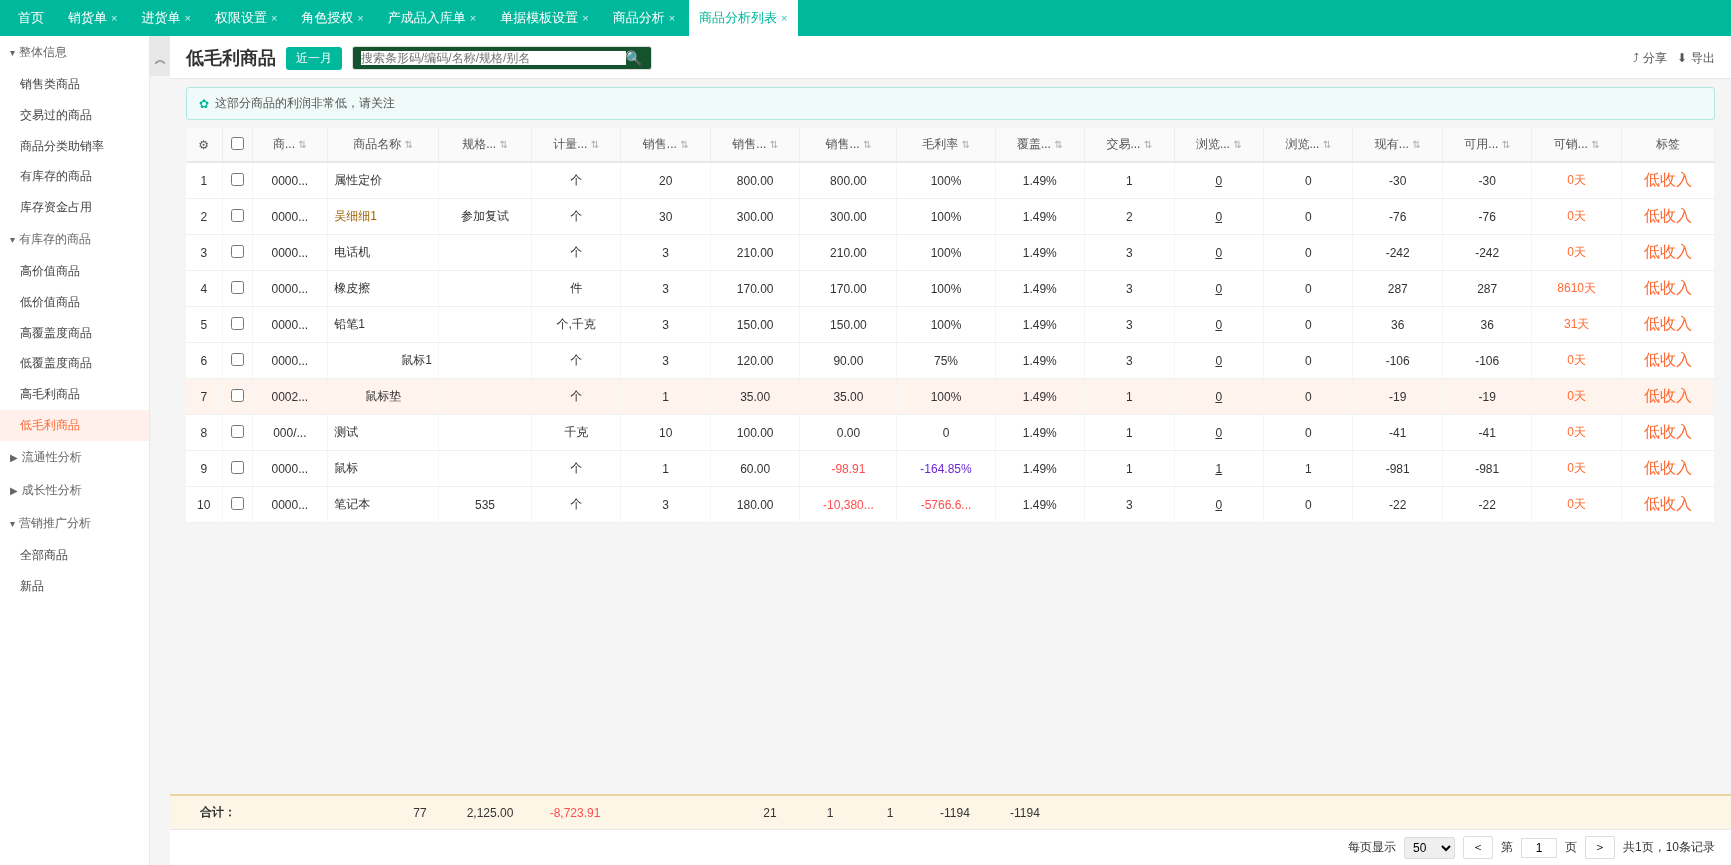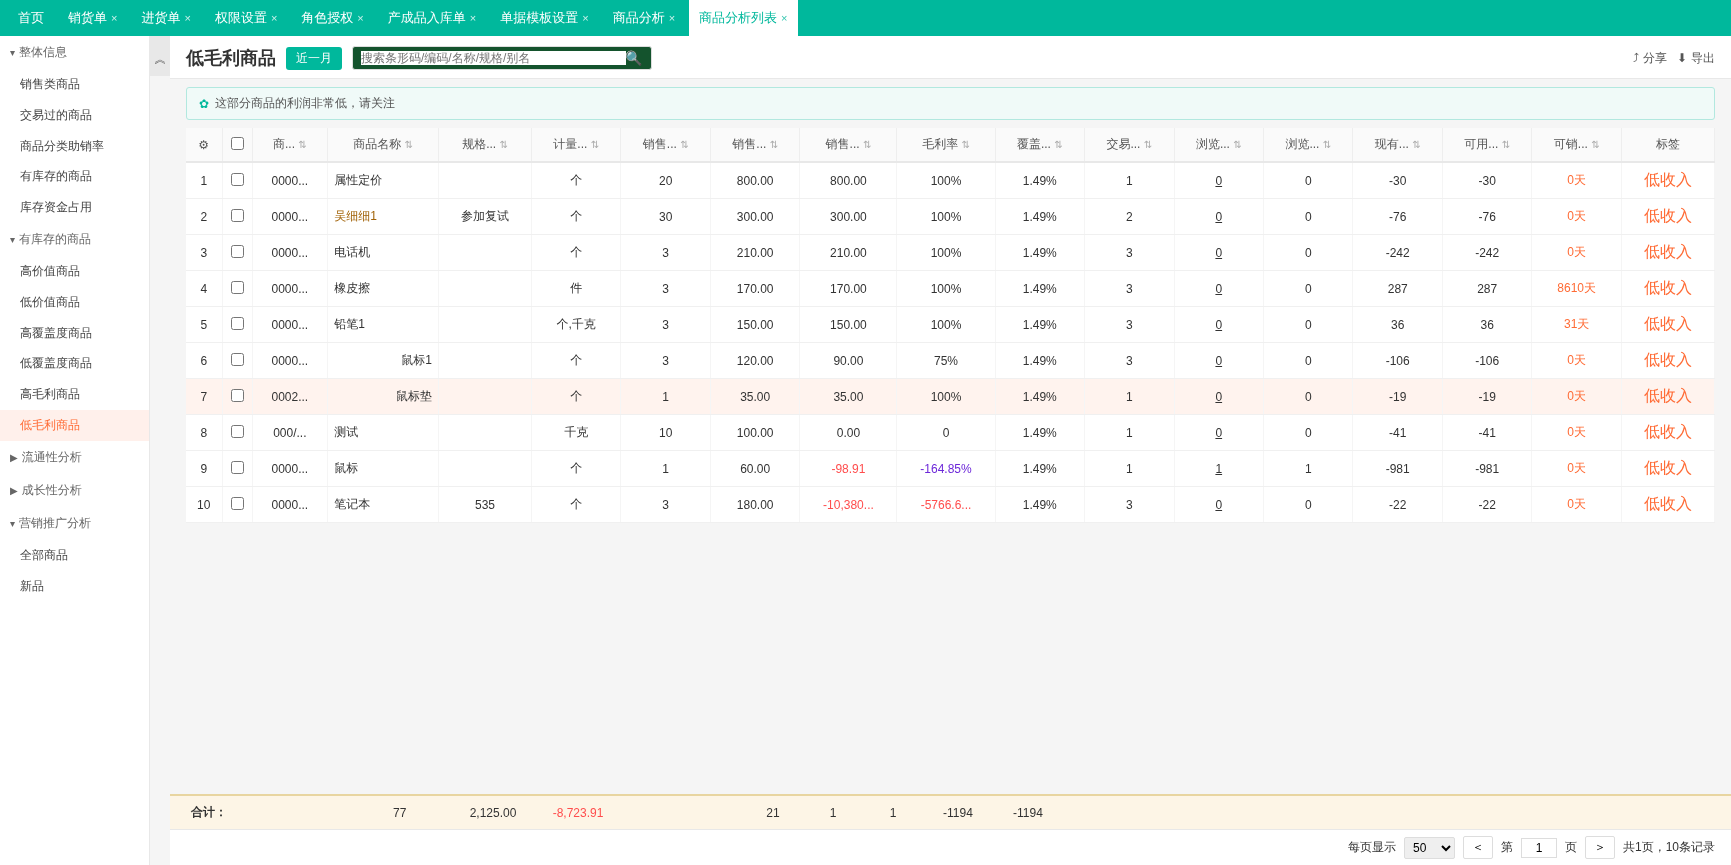--- a/index.html
+++ b/index.html
@@ -210,23 +210,23 @@
     }
     .col-num { width: 36px; }
     .col-check { width: 30px; }
 
     
     .table-footer {
       background: #fdf5e6;
       border-top: 2px solid #e8d5a0;
       display: flex;
       align-items: center;
-      padding: 8px 11px;
-      font-size: 12px;
-      gap: 12px;
+      padding: 8px 20px;
+      font-size: 12px;
+      gap: 0;
     }
     .footer-label {
       font-weight: bold;
       width: 200px;
       padding-left: 10px;
     }
     .footer-values {
       display: flex;
       flex: 1;
       gap: 0;
@@ -508,21 +508,21 @@
       <td>0</td>
       <td>-106</td>
       <td>-106</td>
       <td class="tag-days-orange">0天</td>
       <td class="tag-low-income">低收入</td>
     </tr>
             <tr class="highlighted">
       <td>7</td>
       <td><input type="checkbox" style=""></td>
       <td>0002...</td>
-      <td style="text-align:right; color:#333; cursor:pointer;">鼠标垫</td>
+      <td style="text-align:center; color:#333; cursor:pointer;">鼠标垫</td>
       <td></td>
       <td>个</td>
       <td>1</td>
       <td>35.00</td>
       <td style="">35.00</td>
       <td style="">100%</td>
       <td>1.49%</td>
       <td>1</td>
       <td><span class="underline-link">0</span></td>
       <td>0</td>
@@ -591,21 +591,21 @@
       <td class="tag-days-orange">0天</td>
       <td class="tag-low-income">低收入</td>
     </tr>
           </tbody>
       </table>
     </div>
 
     <div class="table-footer">
       <span class="footer-label">合计：</span>
       <div class="footer-values">
-        <span style="min-width:60px; ">77</span>
+        <span style="min-width:60px; text-align:center;">77</span>
         <span style="min-width:80px; text-align:center;">2,125.00</span>
         <span style="min-width:90px; text-align:center; color:#ff4d4d;">-8,723.91</span>
         <span style="min-width:60px;"></span>
         <span style="min-width:60px;"></span>
         <span style="min-width:60px; text-align:center;">21</span>
         <span style="min-width:60px; text-align:center;">1</span>
         <span style="min-width:60px; text-align:center;">1</span>
         <span style="min-width:70px; text-align:center;">-1194</span>
         <span style="min-width:70px; text-align:center;">-1194</span>
       </div>

